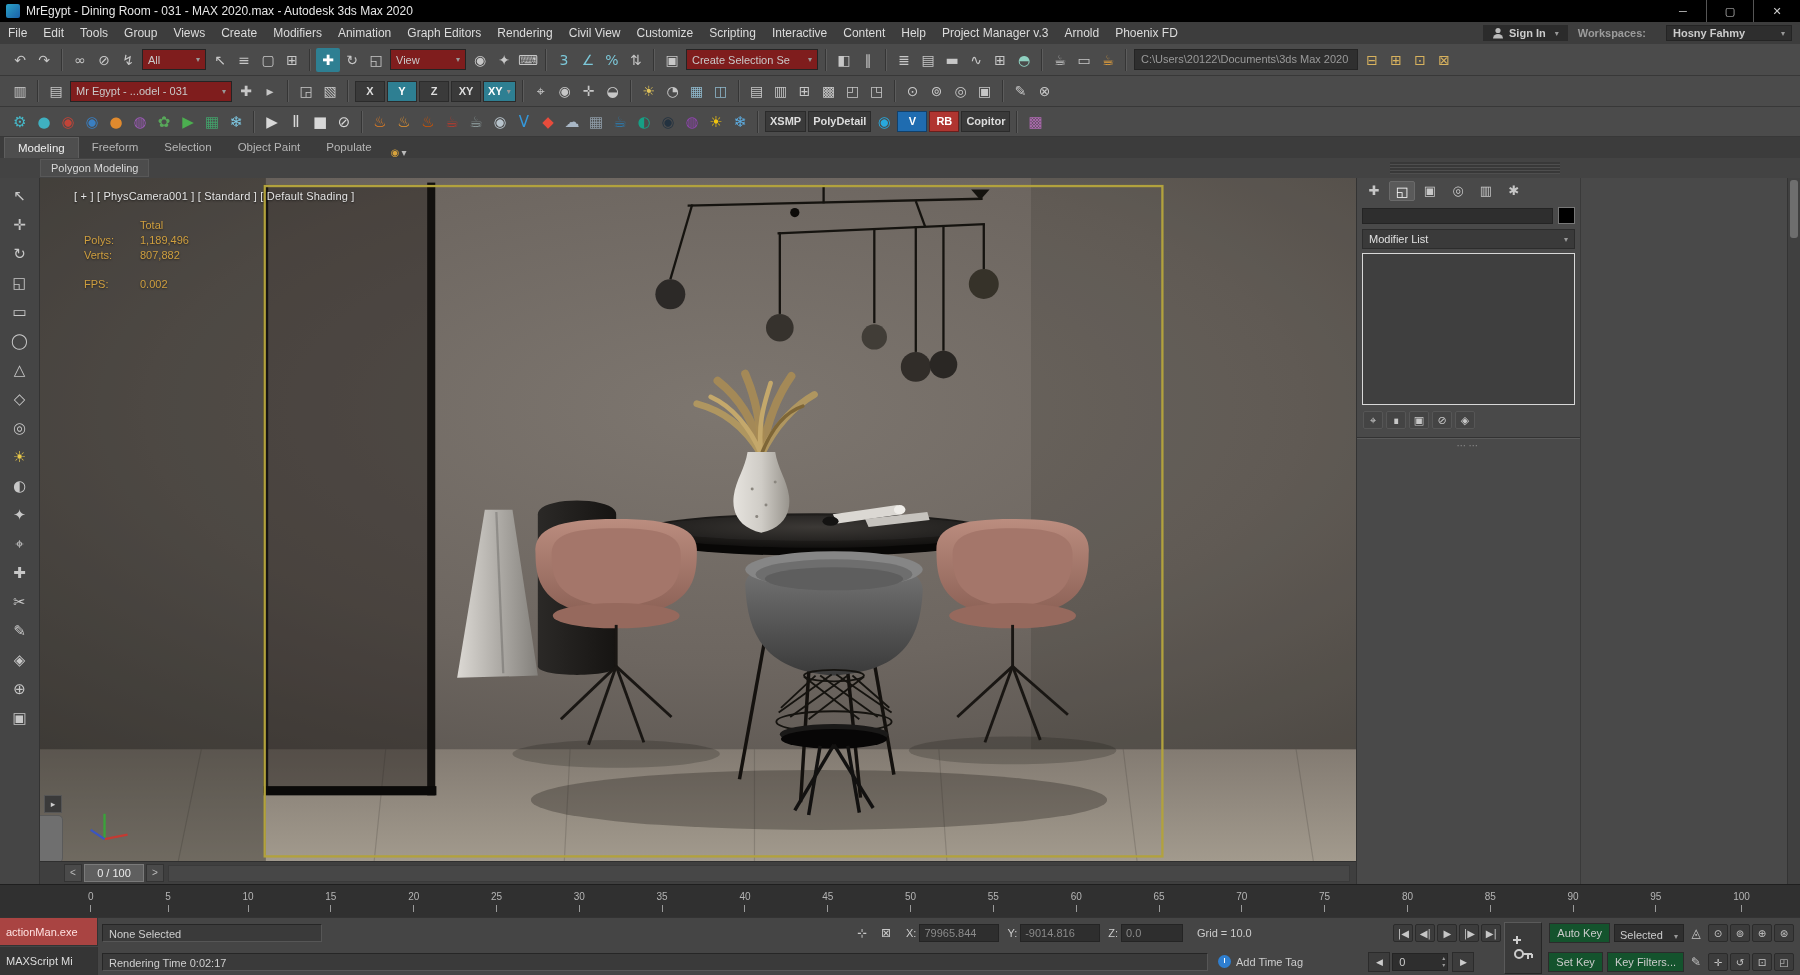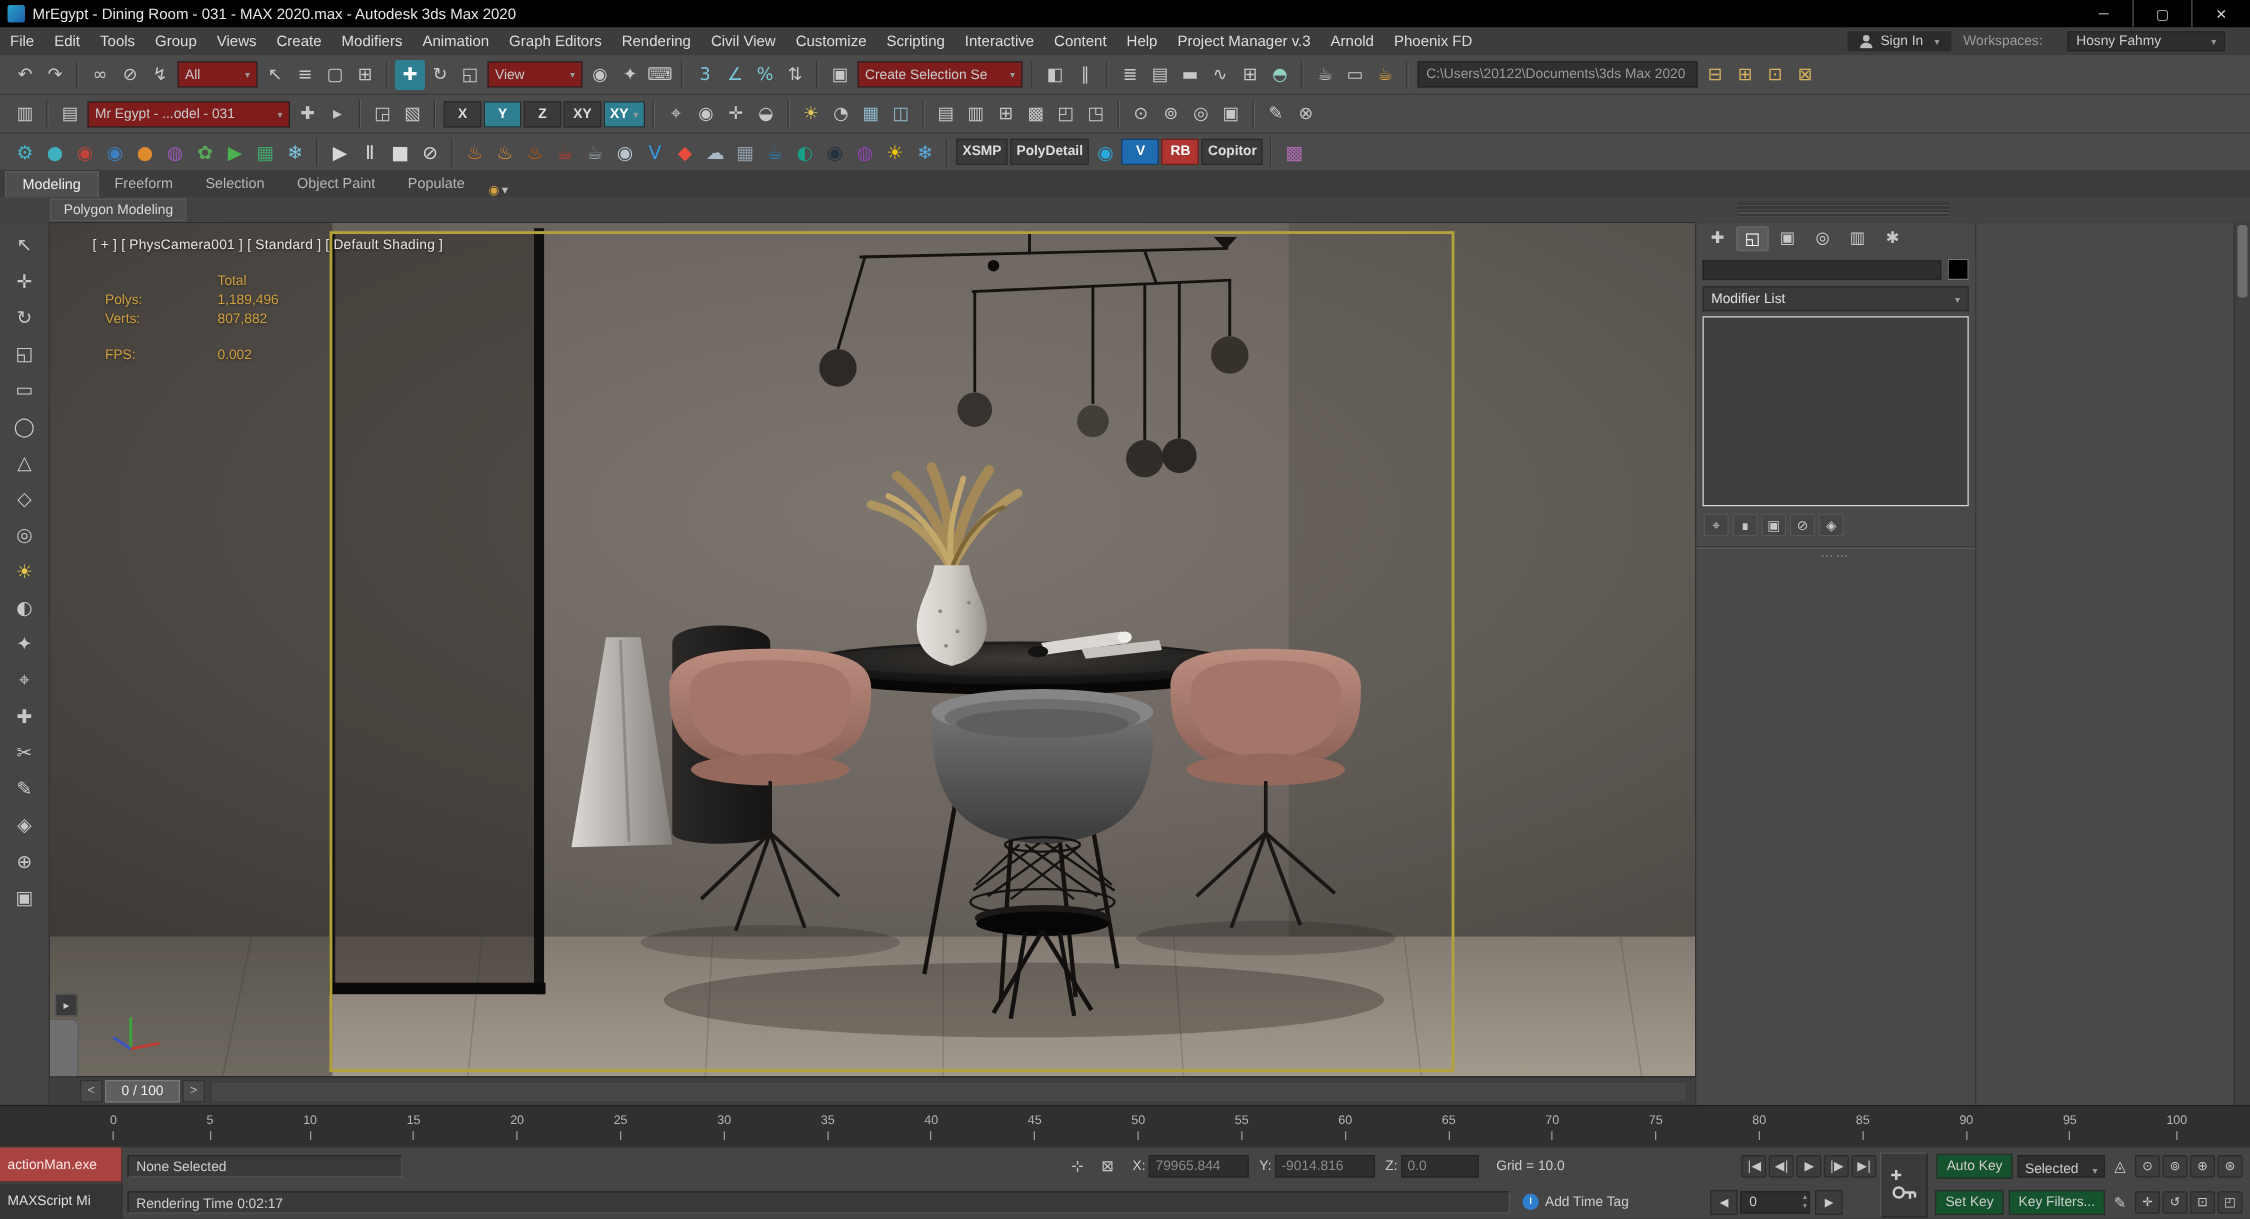--- a/index.html
+++ b/index.html
@@ -10,21 +10,21 @@
   #titlebar{position:absolute;left:0;top:0;width:100%;height:22px;background:#000;display:flex;align-items:center;}
   #app-icon{width:14px;height:14px;margin:0 6px 0 6px;border-radius:2px;background:linear-gradient(135deg,#2aa3c8,#1b5fa8);}
   #title-text{font-size:12px;color:#e6e6e6;white-space:nowrap;}
   #win-controls{margin-left:auto;display:flex;height:100%;}
   .win-btn{width:46px;height:100%;display:flex;align-items:center;justify-content:center;font-size:11px;color:#ccc;}
   .win-btn.max{border:1px solid #555;border-top:none;border-bottom:none;}
   
   #menubar{position:absolute;left:0;top:22px;width:100%;height:22px;background:#3d3d3d;border-bottom:1px solid #2d2d2d;display:flex;align-items:center;}
   #menu-items{display:flex;align-items:center;height:100%;}
   .menu-item{padding:0 8px;font-size:12px;line-height:22px;color:#dcdcdc;white-space:nowrap;}
-  #menu-right{margin-left:auto;display:flex;align-items:flex-start;gap:10px;padding-right:20px;}
+  #menu-right{margin-left:auto;display:flex;align-items:flex-start;gap:10px;padding-right:8px;font-weight:bold;}
   #signin{display:flex;align-items:center;gap:5px;background:#2b2b2b;padding:2px 9px;font-size:11px;color:#ccc;}
   #workspaces{display:flex;align-items:center;gap:20px;font-size:11px;}
   #workspaces .lbl{color:#9c9c9c;}
   #workspace-dd{background:#2e2e2e;border:1px solid #242424;color:#ccc;padding:1px 6px;width:112px;display:flex;justify-content:space-between;align-items:center;}
   .dd-c{font-size:8px;color:#999;margin-left:4px;}
   
   .tbrow{position:absolute;left:0;width:100%;background:#4b4b4b;border-bottom:1px solid #383838;display:flex;align-items:center;padding-left:8px;box-sizing:border-box;overflow:hidden;}
   #tb1{top:44px;height:32px;}
   #tb2{top:76px;height:31px;}
   #tb3{top:107px;height:30px;}
@@ -44,25 +44,25 @@
   .rtab.act{background:#4e4e4e;color:#eee;border:1px solid #5e5e5e;border-bottom:none;}
   #ribbon-extra{display:flex;align-items:center;margin-left:6px;font-size:10px;color:#bbb;gap:2px;}
   #polybar{position:absolute;left:0;top:158px;width:100%;height:20px;background:#434343;border-bottom:1px solid #333;display:flex;align-items:center;}
   #poly-btn{margin-left:40px;padding:0 10px;height:16px;line-height:16px;background:#4c4c4c;border:1px solid #585858;color:#d8d8d8;font-size:11px;}
   #poly-grip{margin-left:auto;margin-right:240px;width:170px;height:12px;background:repeating-linear-gradient(0deg,#4e4e4e 0 1px,#383838 1px 3px);}
   
   #main{position:absolute;left:0;top:178px;width:100%;height:706px;display:flex;}
   #left-strip{width:40px;flex:none;background:#454545;border-right:1px solid #333;display:flex;flex-direction:column;align-items:center;padding-top:4px;box-sizing:border-box;overflow:hidden;}
   #left-strip .tb-icon{width:28px;height:29px;line-height:29px;font-size:15px;}
   #center{width:1316px;flex:none;display:flex;flex-direction:column;}
-  #canvas{position:relative;width:1316px;height:683px;background:#0f172a;overflow:hidden;}
+  #canvas{position:relative;width:1316px;height:683px;background:#4c1d95;overflow:hidden;}
   #scene{display:block;width:100%;height:100%;}
   #vp-label{position:absolute;left:34px;top:12px;font-size:11px;color:#e4e4e4;letter-spacing:.2px;text-shadow:0 1px 2px rgba(0,0,0,.6);}
   #vp-stats{position:absolute;left:44px;top:40px;font-size:11px;color:var(--stats-amber);text-shadow:0 1px 2px rgba(0,0,0,.5);}
-  .st-row{display:flex;line-height:15px;gap:34px;}
+  .st-row{display:flex;line-height:15px;}
   .st-l{width:56px;}
   .st-gap{margin-top:14px;}
   #vp-expand{position:absolute;left:4px;top:617px;width:16px;height:16px;background:#3a3a3a;border:1px solid #555;color:#ccc;font-size:9px;text-align:center;line-height:16px;}
   #vp-tab{position:absolute;left:0;top:637px;width:22px;height:46px;background:#6f6f6f;border:1px solid #5a5a5a;border-left:none;border-radius:0 5px 5px 0;}
   
   #trackrow{height:23px;background:#3f3f3f;border-top:1px solid #2f2f2f;display:flex;align-items:center;padding-left:24px;gap:2px;box-sizing:border-box;}
   .tr-btn{width:16px;height:16px;background:#4a4a4a;border:1px solid #333;color:#bbb;font-size:10px;line-height:15px;text-align:center;flex:none;}
   #time-slider-handle{width:58px;height:16px;background:#5f5f5f;border:1px solid #7a7a7a;color:#ececec;font-size:11px;line-height:16px;text-align:center;flex:none;}
   #track-rest{flex:1;height:15px;margin:0 6px 0 2px;background:#474747;border:1px solid #3a3a3a;}
   

